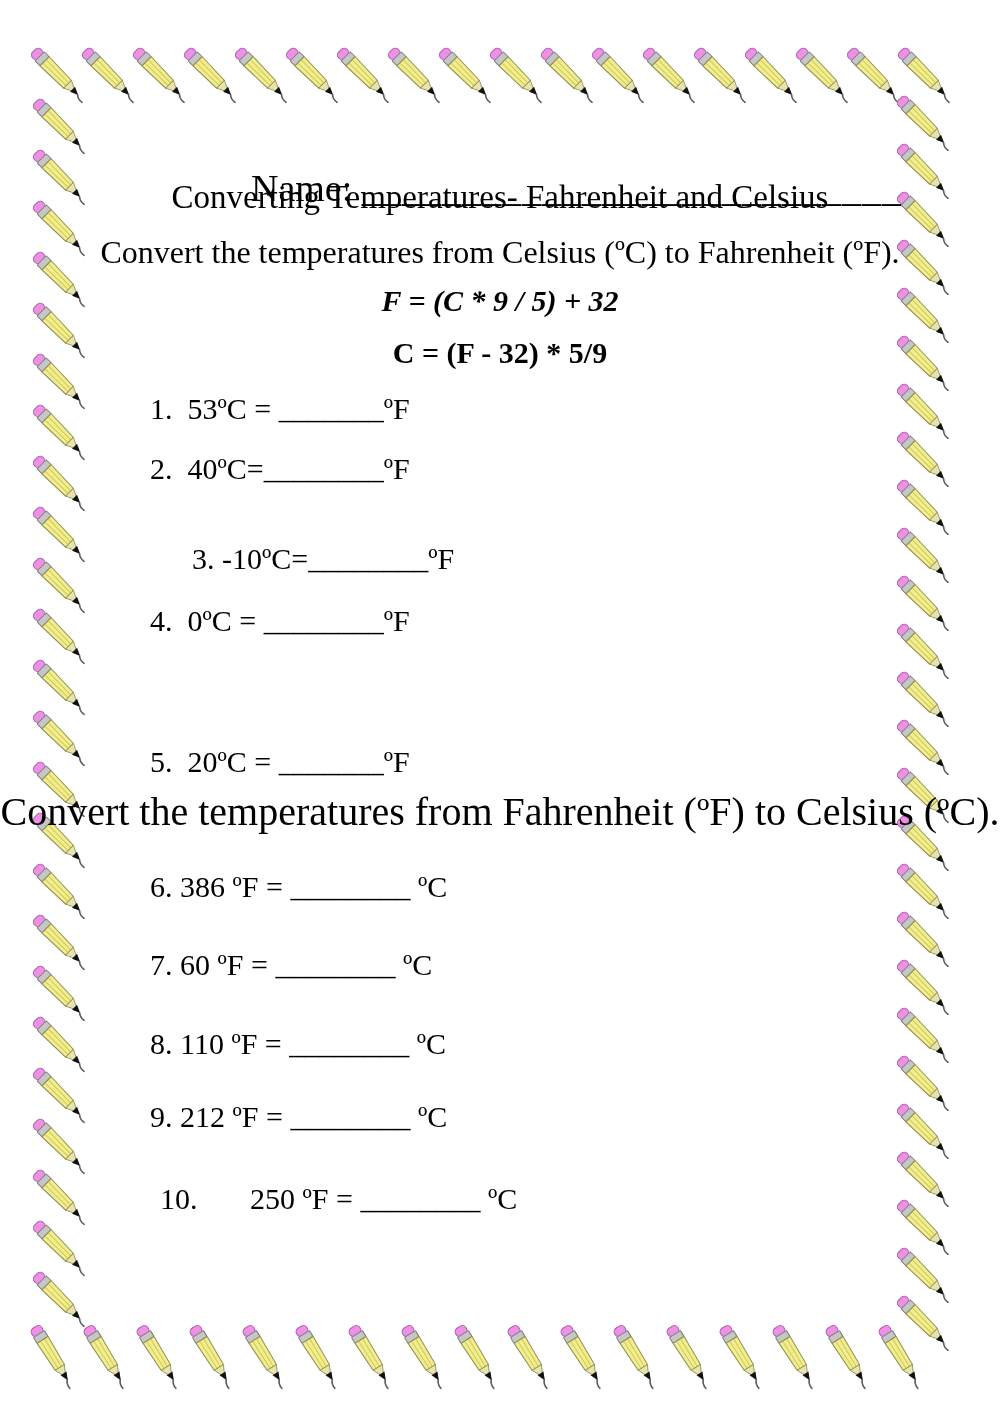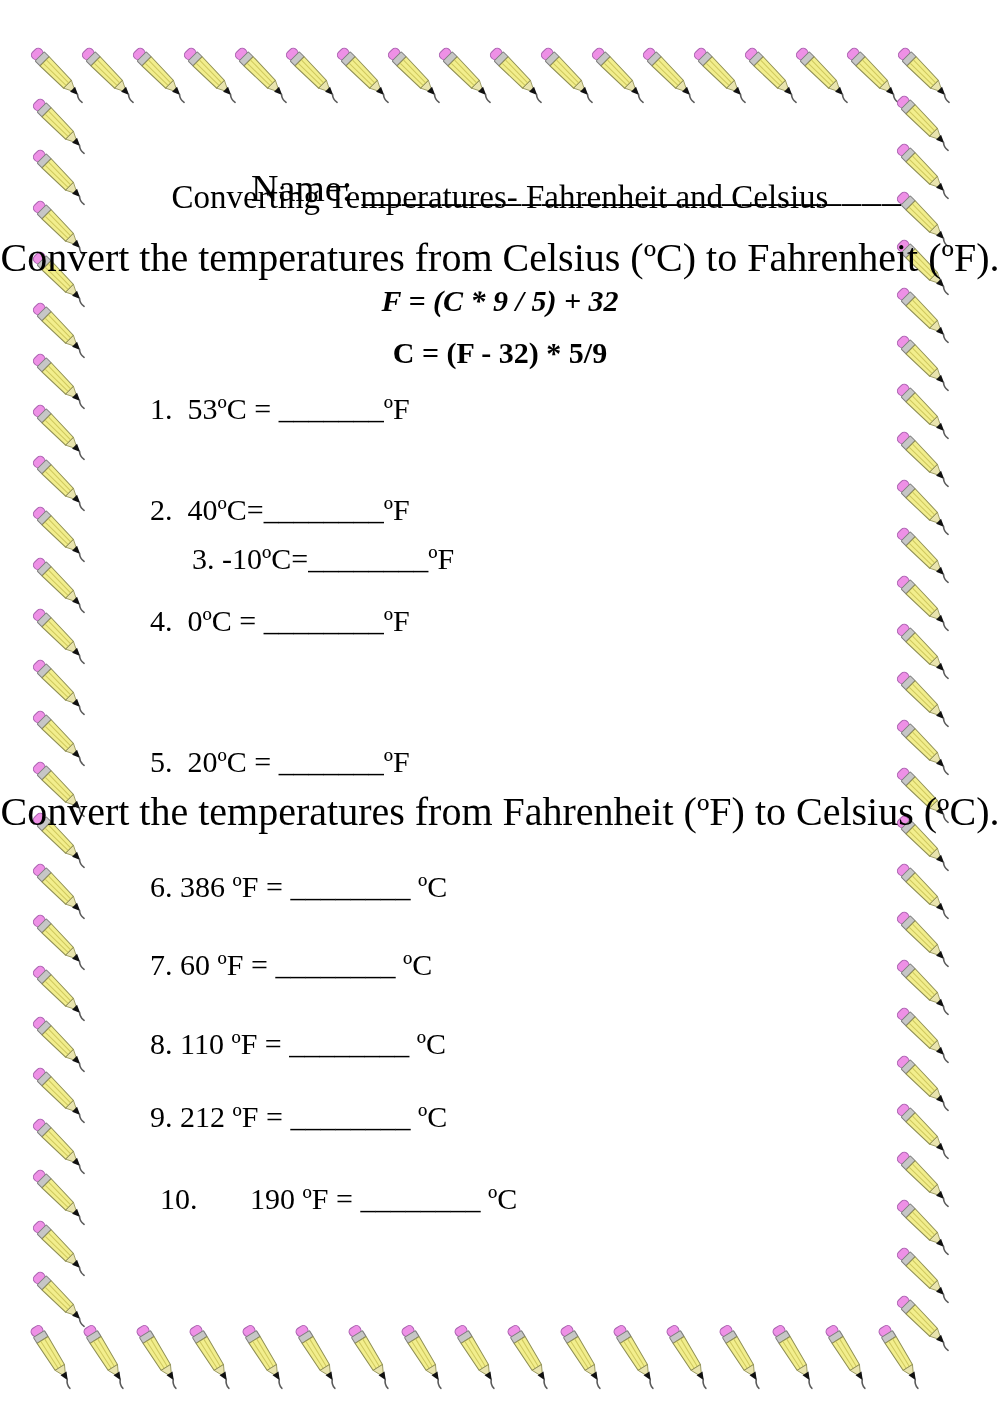--- a/index.html
+++ b/index.html
@@ -19,26 +19,26 @@
   .p-line{stroke:var(--pencil-body-line);stroke-width:1;fill:none;}
   .p-wood{fill:var(--pencil-wood);stroke:var(--pencil-body-edge);stroke-width:.8;}
   .p-tip{fill:var(--pencil-tip);}
   .p-swoosh{stroke:var(--pencil-swoosh);stroke-width:1.6;fill:none;stroke-linecap:round;}
 
   .abs{position:absolute;white-space:pre;}
   .centered{left:0;width:1000px;text-align:center;}
   .name-row{top:122px;left:213px;font-size:38px;}
   .name-row .blank{letter-spacing:1px;}
   .title{top:179px;font-size:33px;font-weight:normal;margin:0;}
-  .instr1{top:234px;font-size:40px;}
+  .instr1{top:234px;font-size:32px;}
   .formula{font-weight:bold;font-size:30px;}
   .formula-f{top:284px;font-style:italic;}
   .formula-c{top:336px;}
   .q{left:150px;font-size:30px;}
-  .q1{top:392px;} .q2{top:493px;} .q3{top:542px;margin-left:42px;} .q4{top:604px;} .q5{top:698px;margin-top:47px;}
+  .q1{top:392px;} .q2{top:452px;} .q3{top:542px;margin-left:42px;} .q4{top:604px;} .q5{top:698px;margin-top:47px;}
   .instr2{top:788px;font-size:40px;}
   .q6{top:870px;} .q7{top:948px;} .q8{top:1027px;} .q9{top:1100px;}
   .q10{top:1182px;left:160px;}
 </style>
 </head>
 <body>
 
 <div class="sheet" style="--pencil-body: #f2ee8d; --pencil-body-edge: #8f8f55; --pencil-body-line: #cfc85e; --pencil-wood: #e9e4ae; --pencil-eraser: #ee90e6; --pencil-eraser-edge: #a85fae; --pencil-ferrule: #c6c6c6; --pencil-ferrule-edge: #7d7d7d; --pencil-tip: #111111; --pencil-swoosh: #5a5a5a;">
 
   <svg class="border-svg" id="border-svg" xmlns="http://www.w3.org/2000/svg" xmlns:xlink="http://www.w3.org/1999/xlink">
@@ -159,15 +159,15 @@
   <div class="abs q q3">3. -10ºC=________ºF</div>
   <div class="abs q q4">4.  0ºC = ________ºF</div>
   <div class="abs q q5">5.  20ºC = _______ºF</div>
 
   <div class="abs centered instr2">Convert the temperatures from Fahrenheit (ºF) to Celsius (ºC).</div>
 
   <div class="abs q q6">6. 386 ºF = ________ ºC</div>
   <div class="abs q q7">7. 60 ºF = ________ ºC</div>
   <div class="abs q q8">8. 110 ºF = ________ ºC</div>
   <div class="abs q q9">9. 212 ºF = ________ ºC</div>
-  <div class="abs q q10">10.       190 ºF = ________ ºC</div>
+  <div class="abs q q10">10.       250 ºF = ________ ºC</div>
 
 </div>
 
 </body></html>

